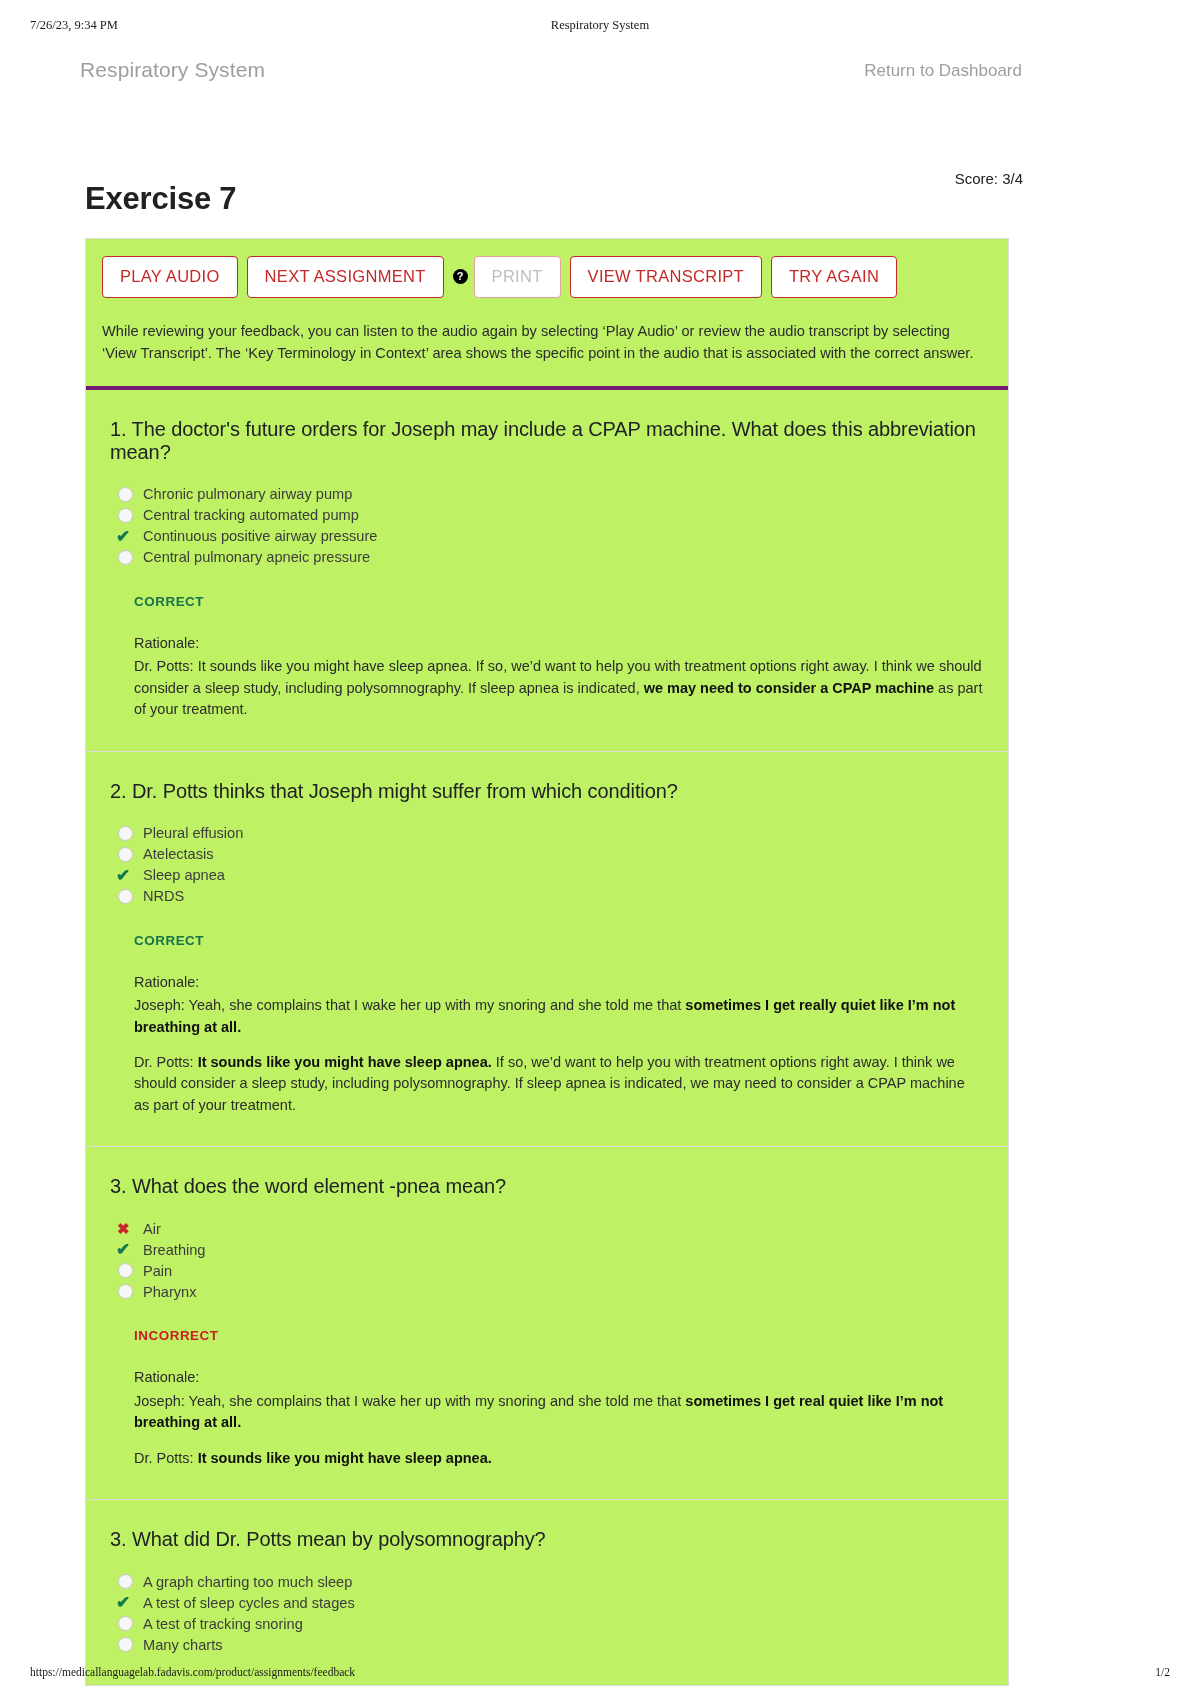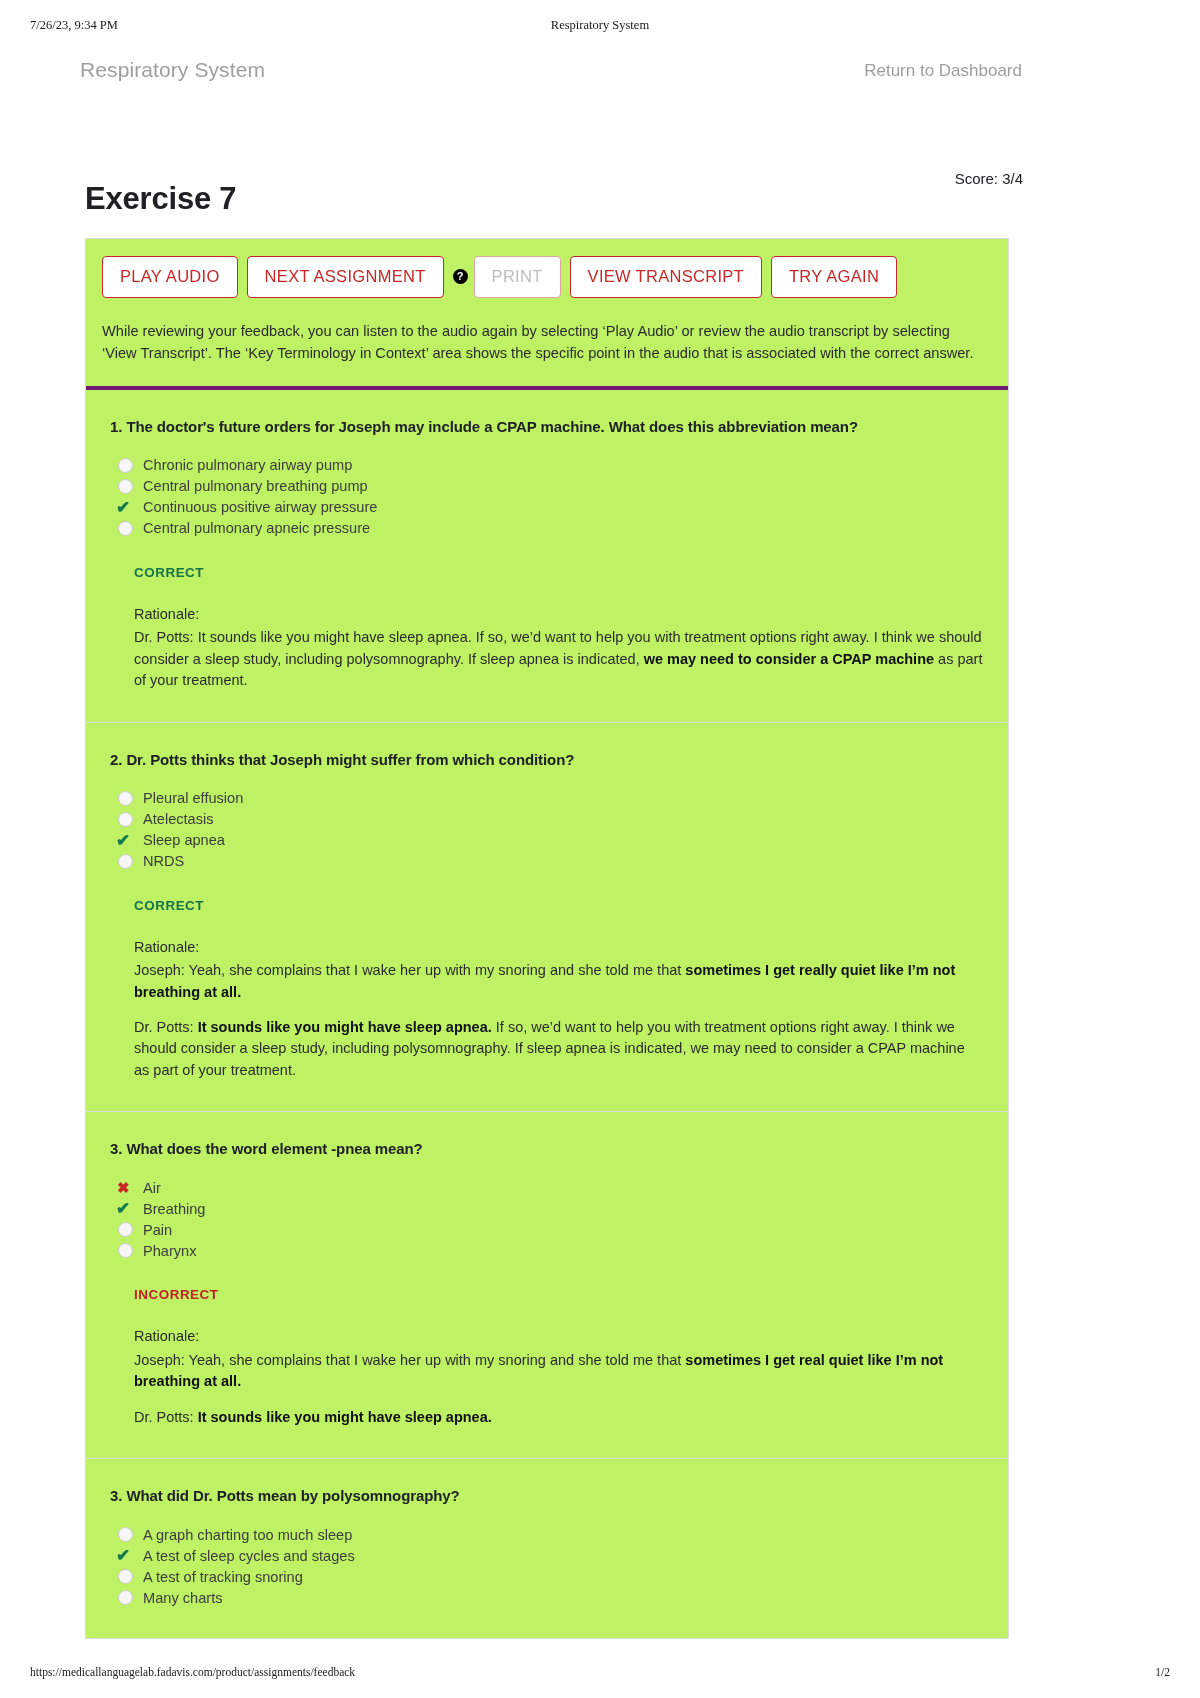--- a/index.html
+++ b/index.html
@@ -155,22 +155,22 @@
     color: #2b2b2b;
     border-bottom: 4px solid #701a75;
   }
 
   
   .question {
     padding: 28px 24px 30px 24px;
     border-bottom: 1px solid #dcdcdc;
   }
   .q-text {
-    font-size: 15px;
-    font-weight: 700;
+    font-size: 20px;
+    font-weight: 400;
     color: #202124;
     margin: 0 0 20px 0;
     letter-spacing: -0.1px;
   }
   .options { margin: 0 0 0 6px; }
   .opt {
     display: flex;
     align-items: center;
     height: 21px;
     margin-bottom: 0px;
@@ -268,21 +268,21 @@
           <div class="opt">
             <span class="marker">
               <span class="radio"></span>
             </span>
             <span class="olabel">Chronic pulmonary airway pump</span>
           </div>
           <div class="opt">
             <span class="marker">
               <span class="radio"></span>
             </span>
-            <span class="olabel">Central pulmonary breathing pump</span>
+            <span class="olabel">Central tracking automated pump</span>
           </div>
           <div class="opt">
             <span class="marker">
               <span class="tick">✔</span>
             </span>
             <span class="olabel">Continuous positive airway pressure</span>
           </div>
           <div class="opt">
             <span class="marker">
               <span class="radio"></span>

